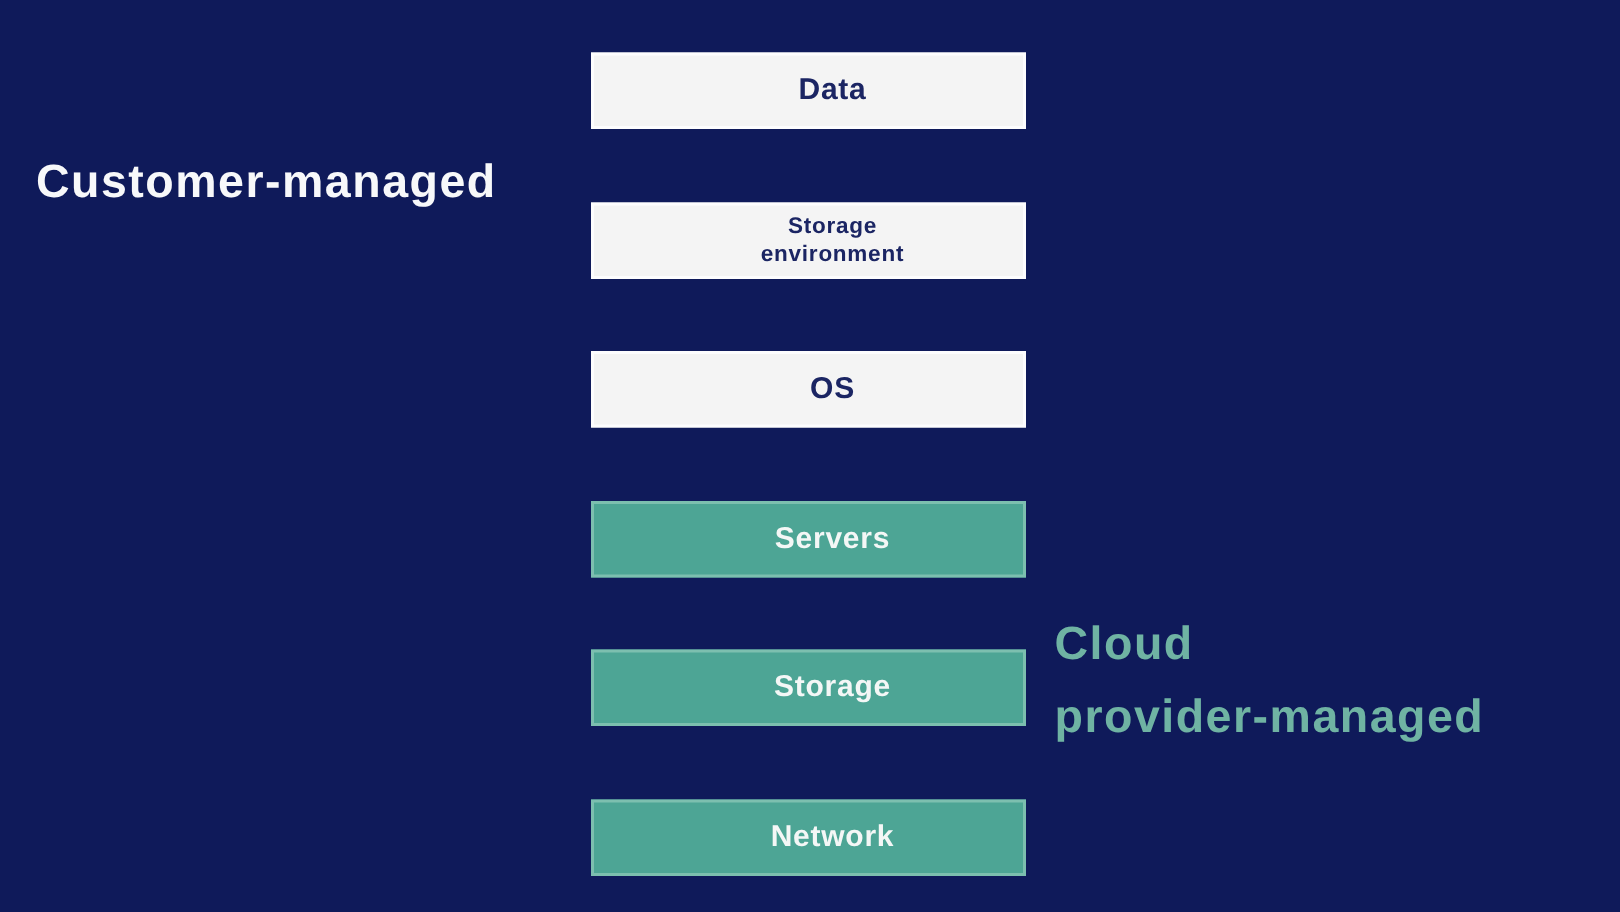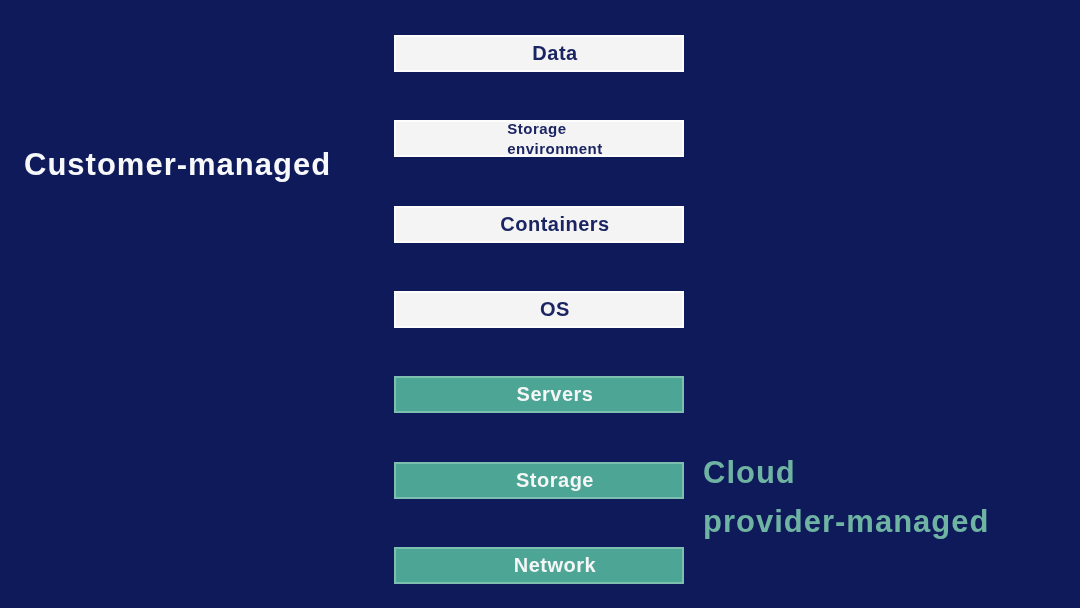--- a/index.html
+++ b/index.html
@@ -13,21 +13,20 @@
     height: 608px;
     overflow: hidden;
     background: var(--background, #0f1a5a);
     font-family: "Liberation Sans", "DejaVu Sans", sans-serif;
   }
   .side-label {
     position: absolute;
     font-weight: 700;
     letter-spacing: 1px;
     white-space: pre-line;
-    margin-top: 44px;
   }
   .left-label {
     left: 24px;
     top: 121px;
     transform: translateY(-50%);
     font-size: 31px;
     color: var(--left-label-color, #f7f8fa);
   }
   .right-label {
     left: 703px;
@@ -41,25 +40,25 @@
     left: 394px;
     top: 35px;
     width: 290px;
     height: 549px;
     display: flex;
     flex-direction: column;
     justify-content: space-between;
   }
   .layer {
     box-sizing: border-box;
-    height: 37px;
+    height: 51px;
     display: flex;
     align-items: center;
     justify-content: center;
-    text-align: left;
+    text-align: center;
     font-weight: 700;
     font-size: 20px;
     letter-spacing: 0.5px;
     padding-left: 32px;
   }
   .layer span {
     white-space: pre-line;
   }
   .layer.small {
     font-size: 15px;
@@ -84,23 +83,20 @@
 
   <div class="stack">
       <div class="layer customer">
         <span>Data</span>
       </div>
       <div class="layer customer small">
         <span>Storage
 environment</span>
       </div>
       <div class="layer customer">
-        <span>Containers</span>
-      </div>
-      <div class="layer customer">
         <span>OS</span>
       </div>
       <div class="layer provider">
         <span>Servers</span>
       </div>
       <div class="layer provider">
         <span>Storage</span>
       </div>
       <div class="layer provider">
         <span>Network</span>

